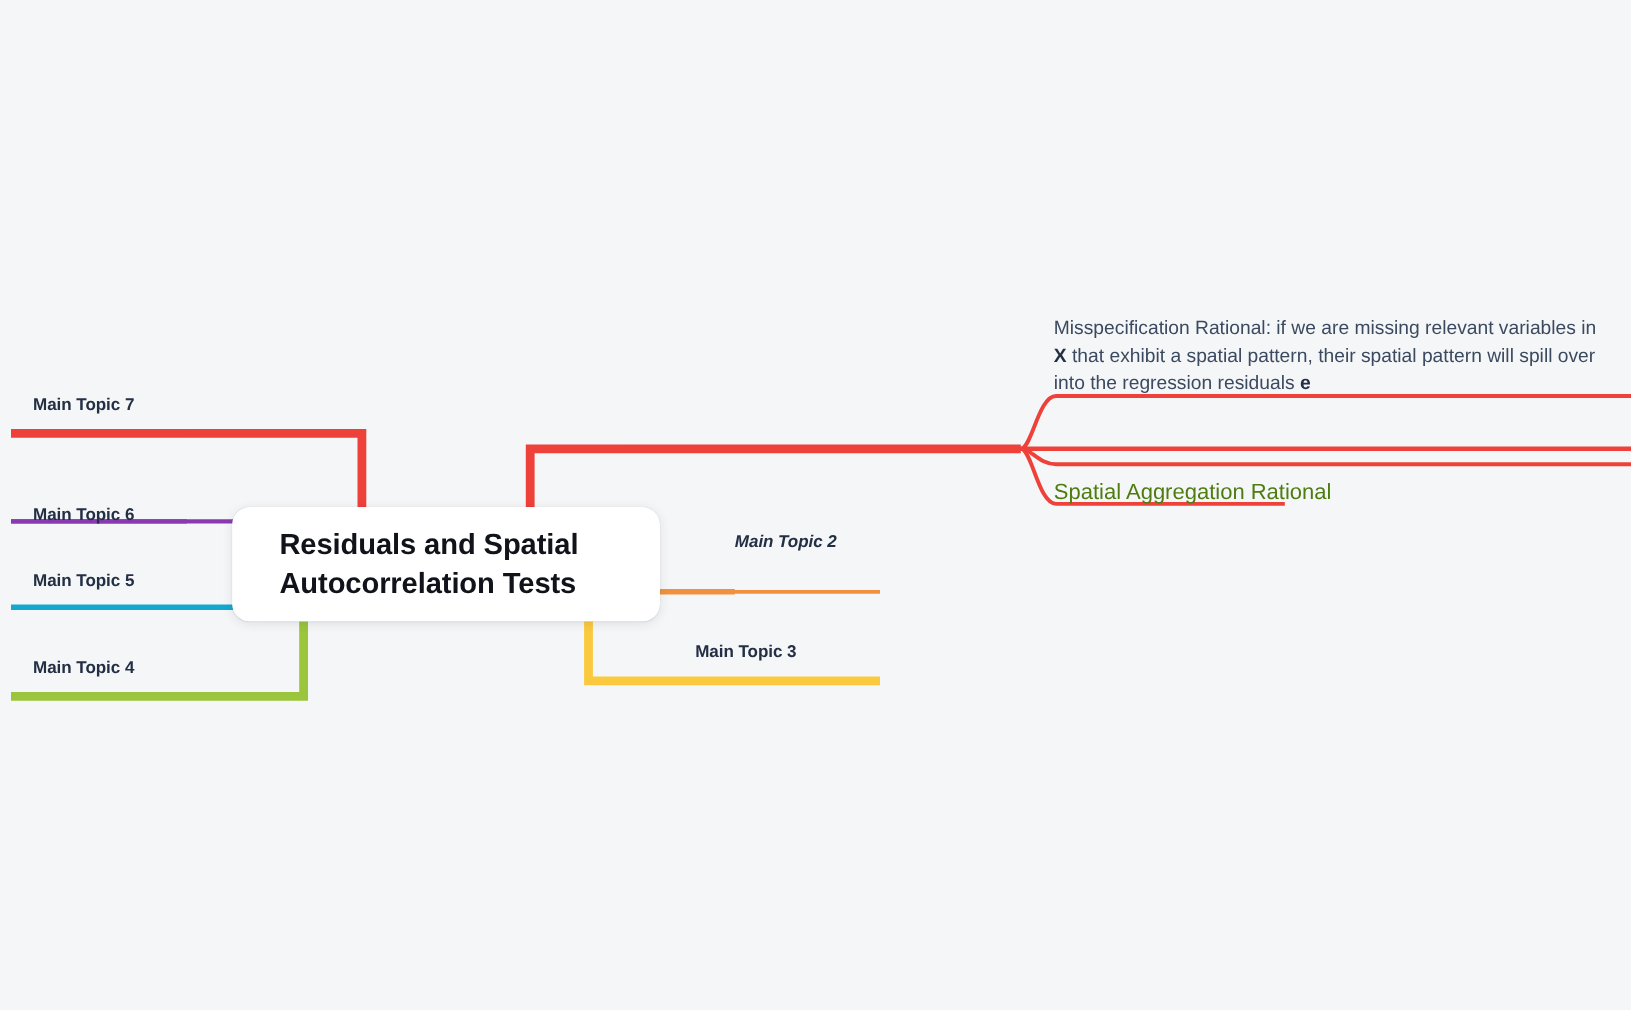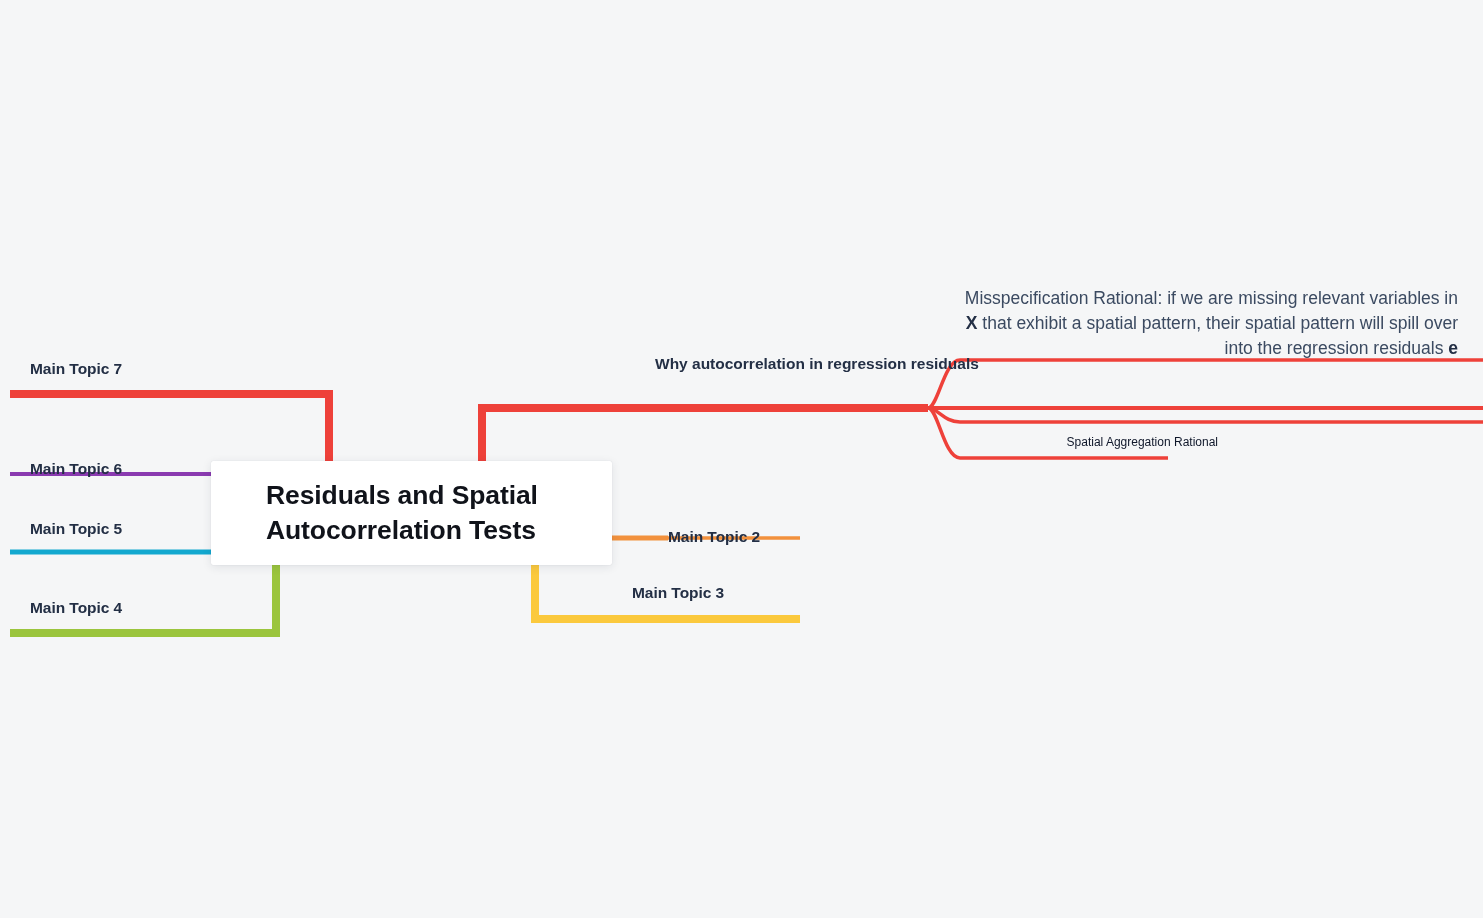--- a/index.html
+++ b/index.html
@@ -32,26 +32,25 @@
   }
 
   
   .central-node {
     position: absolute;
     left: 211px;
     top: 461px;
     width: 389px;
     height: 104px;
     background: #ffffff;
-    border-radius: 2px;
+    border-radius: 16px;
     box-shadow: 0 2px 10px rgba(30,40,60,0.10), 0 0 1px rgba(30,40,60,0.18);
     display: flex;
     align-items: center;
     z-index: 6;
-    padding-left: 12px;
   }
   .central-node .central-text {
     padding: 0 42px 0 43px;
     font-size: 26.5px;
     line-height: 1.33;
     font-weight: 700;
     color: #10131a;
     letter-spacing: -0.1px;
   }
 
@@ -75,25 +74,24 @@
     letter-spacing: -0.05px;
   }
 
   
   .subnode .node-text {
     font-size: 17.5px;
     font-weight: 400;
     color: #3b4a61;
     line-height: 1.42;
     white-space: normal;
-    text-align: right;
   }
   .subnode.small .node-text {
-    font-size: 12px;
-    color: #0f172a;
+    font-size: 20px;
+    color: #4d7c0f;
   }
   .subnode .node-text b {
     font-weight: 700;
     color: #232f45;
   }
 
   .branch-head .node-text {
     font-size: 15.5px;
     font-weight: 700;
     color: #232f45;
@@ -161,31 +159,28 @@
   </div>
 
   <div class="node topic-left" style="left:30px; top:520px;">
     <span class="node-text">Main Topic 5</span>
   </div>
 
   <div class="node topic-left" style="left:30px; top:599px;">
     <span class="node-text">Main Topic 4</span>
   </div>
 
-  <div class="node topic-right" style="left:668px; top:528px;">
+  <div class="node topic-right" style="left:668px; top:484px;font-style:italic;">
     <span class="node-text">Main Topic 2</span>
   </div>
 
   <div class="node topic-right" style="left:632px; top:584px;">
     <span class="node-text">Main Topic 3</span>
   </div>
 
-  <div class="node branch-head" style="left:655px; top:352px; width:235px;">
-    <span class="node-text">Why autocorrelation in regression residuals</span>
-  </div>
 
   <div class="node subnode" style="left:958px; top:286px; width:500px;">
     <span class="node-text"><span>Misspecification Rational: if we are missing relevant variables in </span><b>X</b><span> that exhibit a spatial pattern, their spatial pattern will spill over into the regression residuals </span><b>e</b></span>
   </div>
 
 
   <div class="node subnode small" style="left:958px; top:434px; width:260px;">
     <span class="node-text">Spatial Aggregation Rational</span>
   </div>
 

